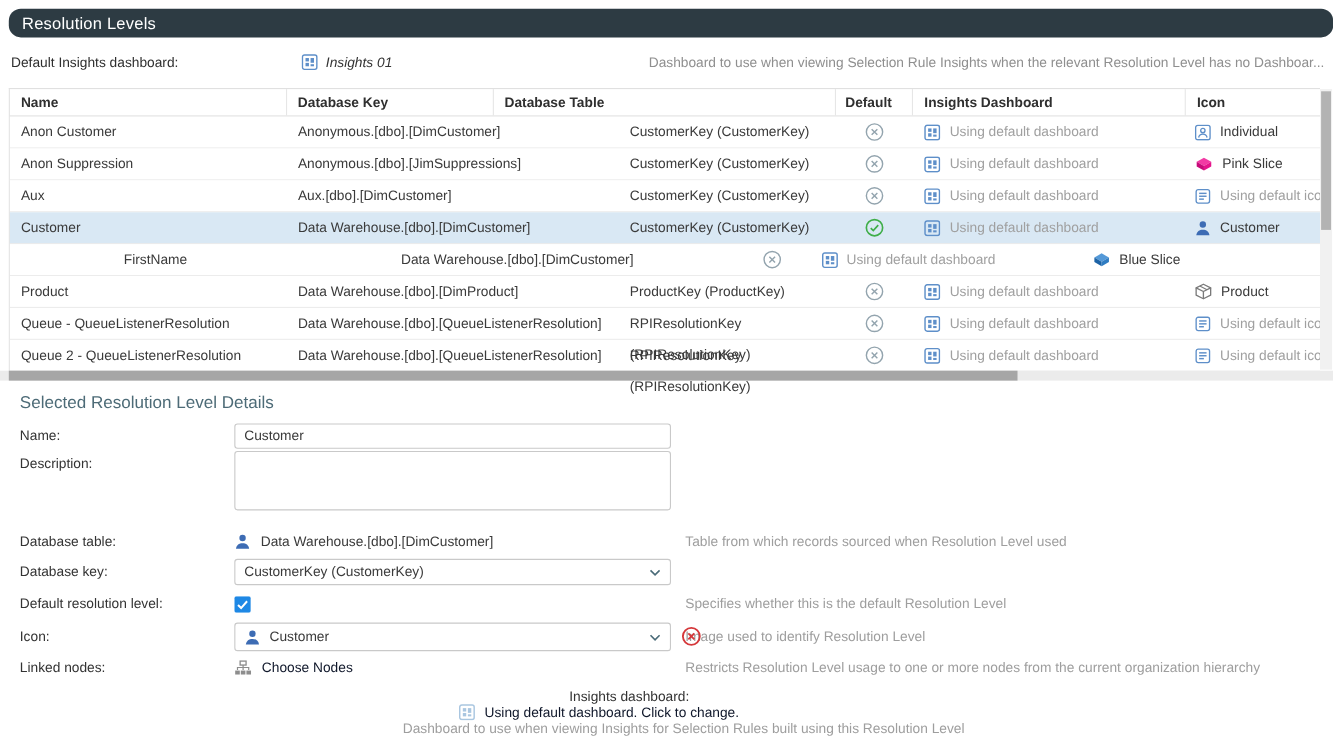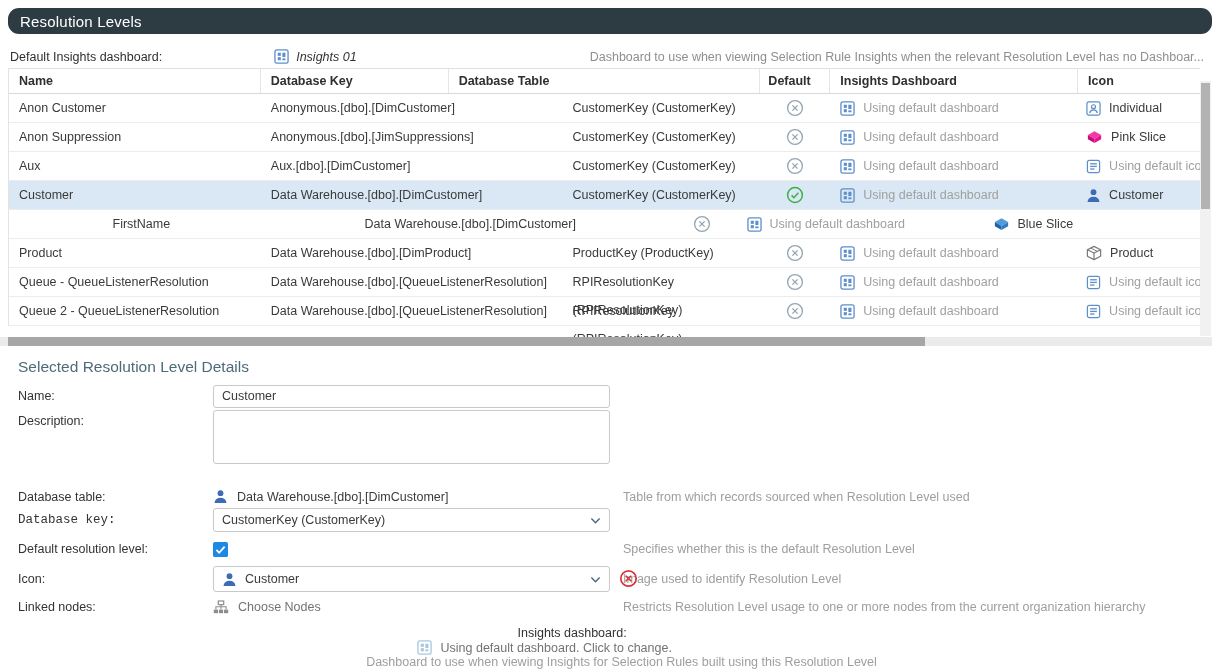--- a/index.html
+++ b/index.html
@@ -14,21 +14,21 @@
 
   
   .defaultbar { position:absolute; left:8px; top:34px; right:0; height:45px;
     display:flex; align-items:center; padding:0 8px 0 2px; font-size:12.5px; }
   .defaultbar .lbl { color:#2f2f2f; }
   .defaultbar .ic { display:inline-flex; margin-left:112px; }
   .defaultbar .val { font-style:italic; color:#333; margin-left:7px; }
   .defaultbar .bardesc { margin-left:auto; color:#8f8f8f; white-space:nowrap; overflow:hidden; }
 
   
-  .tablewrap { position:absolute; left:8px; top:68px; width:1192px;
+  .tablewrap { position:absolute; left:8px; top:80px; width:1192px;
     border-left:1px solid #e3e3e3; border-top:1px solid #e0e0e0; }
   .thead { display:flex; height:25px; border-bottom:1px solid #d9d9d9; }
   .thead .th { display:flex; align-items:center; padding-left:10px; font-weight:bold;
     font-size:12.5px; color:#2f2f2f; border-right:1px solid #e6e6e6; overflow:hidden; white-space:nowrap; }
   .thead .th:last-child { border-right:none; }
   .trow { display:flex; height:29px; border-bottom:1px solid #ececec; background:#fff;justify-content:center; }
   .trow.selected { background:#d9e8f4; }
   .td { display:flex; align-items:center; padding-left:10px; font-size:12.5px;
     white-space:nowrap; overflow:hidden; }
   .c-name { width:252px; } .c-table { width:312px; }
@@ -48,37 +48,37 @@
   .details { position:absolute; left:8px; top:358px; right:0; padding-left:10px; }
   .details h2 { font-size:15.5px; font-weight:400; color:#4d6b77; margin-bottom:8px; }
   .frow { display:flex; align-items:center; font-size:12.5px; }
   .frow .flabel { width:195px; flex-shrink:0; color:#333; }
   .ctrl { width:397px; flex-shrink:0; position:relative; display:flex; align-items:center; }
   .fdesc { color:#9e9e9e; margin-left:13px; white-space:nowrap; }
   .fdesc.shift { }
   .r-name { height:24px; margin-bottom:2px; }
   .r-desc { height:54px; margin-bottom:16px; align-items:flex-start; }
   .r-desc .flabel { padding-top:4px; }
-  .r-dbtable { height:24px; margin-bottom:4px;align-items:flex-end; }
+  .r-dbtable { height:24px; margin-bottom:4px; }
   .r-dbkey { height:24px; margin-bottom:6px; }
   .r-default { height:22px; margin-bottom:6px; }
   .r-icon { height:26px; margin-bottom:4px; }
   .r-linked { height:22px; margin-bottom:8px; }
   .r-insights { height:22px;flex-direction:column; }
   input.text, .selectbox, textarea.text {
     width:397px; border:1px solid #c9c9c9; border-radius:3px; background:#fff;
     font-family:"Liberation Sans", sans-serif; font-size:12.5px; color:#3a3a3a; }
   input.text { height:23px; padding:0 8px; }
   textarea.text { height:54px; resize:none; padding:4px 8px; }
   .selectbox { height:24px; display:flex; align-items:center; padding:0 26px 0 8px; position:relative; cursor:default; }
   .selectbox .chev { position:absolute; right:8px; top:8px; display:inline-flex; }
   .selectbox .ic { display:inline-flex; margin-right:8px; }
   .plain .ic { display:inline-flex; margin-right:9px; }
   .redx { position:absolute; left:406px; top:3px; display:inline-flex; cursor:pointer; }
-  .graytext { color:#737373; }
+  .graytext { color:#0f172a; }
   .checkwrap { display:inline-flex; cursor:pointer; }
 </style>
 </head>
 <body>
 
 <div class="page">
 
   <div class="titlebar">
     <span>Resolution Levels</span>
   </div>
@@ -419,21 +419,21 @@
       <span class="ctrl" style="order:2;">
         <span class="selectbox" style="width:397px;">
           <span>CustomerKey (CustomerKey)</span>
           <span class="chev">
               <svg width="11" height="8" viewBox="0 0 12 8">
                 <path d="M1.5 1.3L6 5.8l4.5-4.5" fill="none" stroke="#4a6b78" stroke-width="1.6"></path>
               </svg>
             </span>
         </span>
       </span>
-      <span class="flabel" style="order:1;font-family:Liberation Mono, monospace;">Database key:</span>
+      <span class="flabel" style="order:1;">Database key:</span>
     </div>
 
     <div class="frow r-default">
       <span class="flabel">Default resolution level:</span>
       <span class="ctrl">
         <span class="checkwrap">
             <svg width="15" height="15" viewBox="0 0 16 16">
               <rect width="16" height="16" rx="2" fill="#1e88e5"></rect>
               <path d="M3.6 8.5l3 3 5.8-6.6" fill="none" stroke="#fff" stroke-width="1.9"></path>
             </svg>

